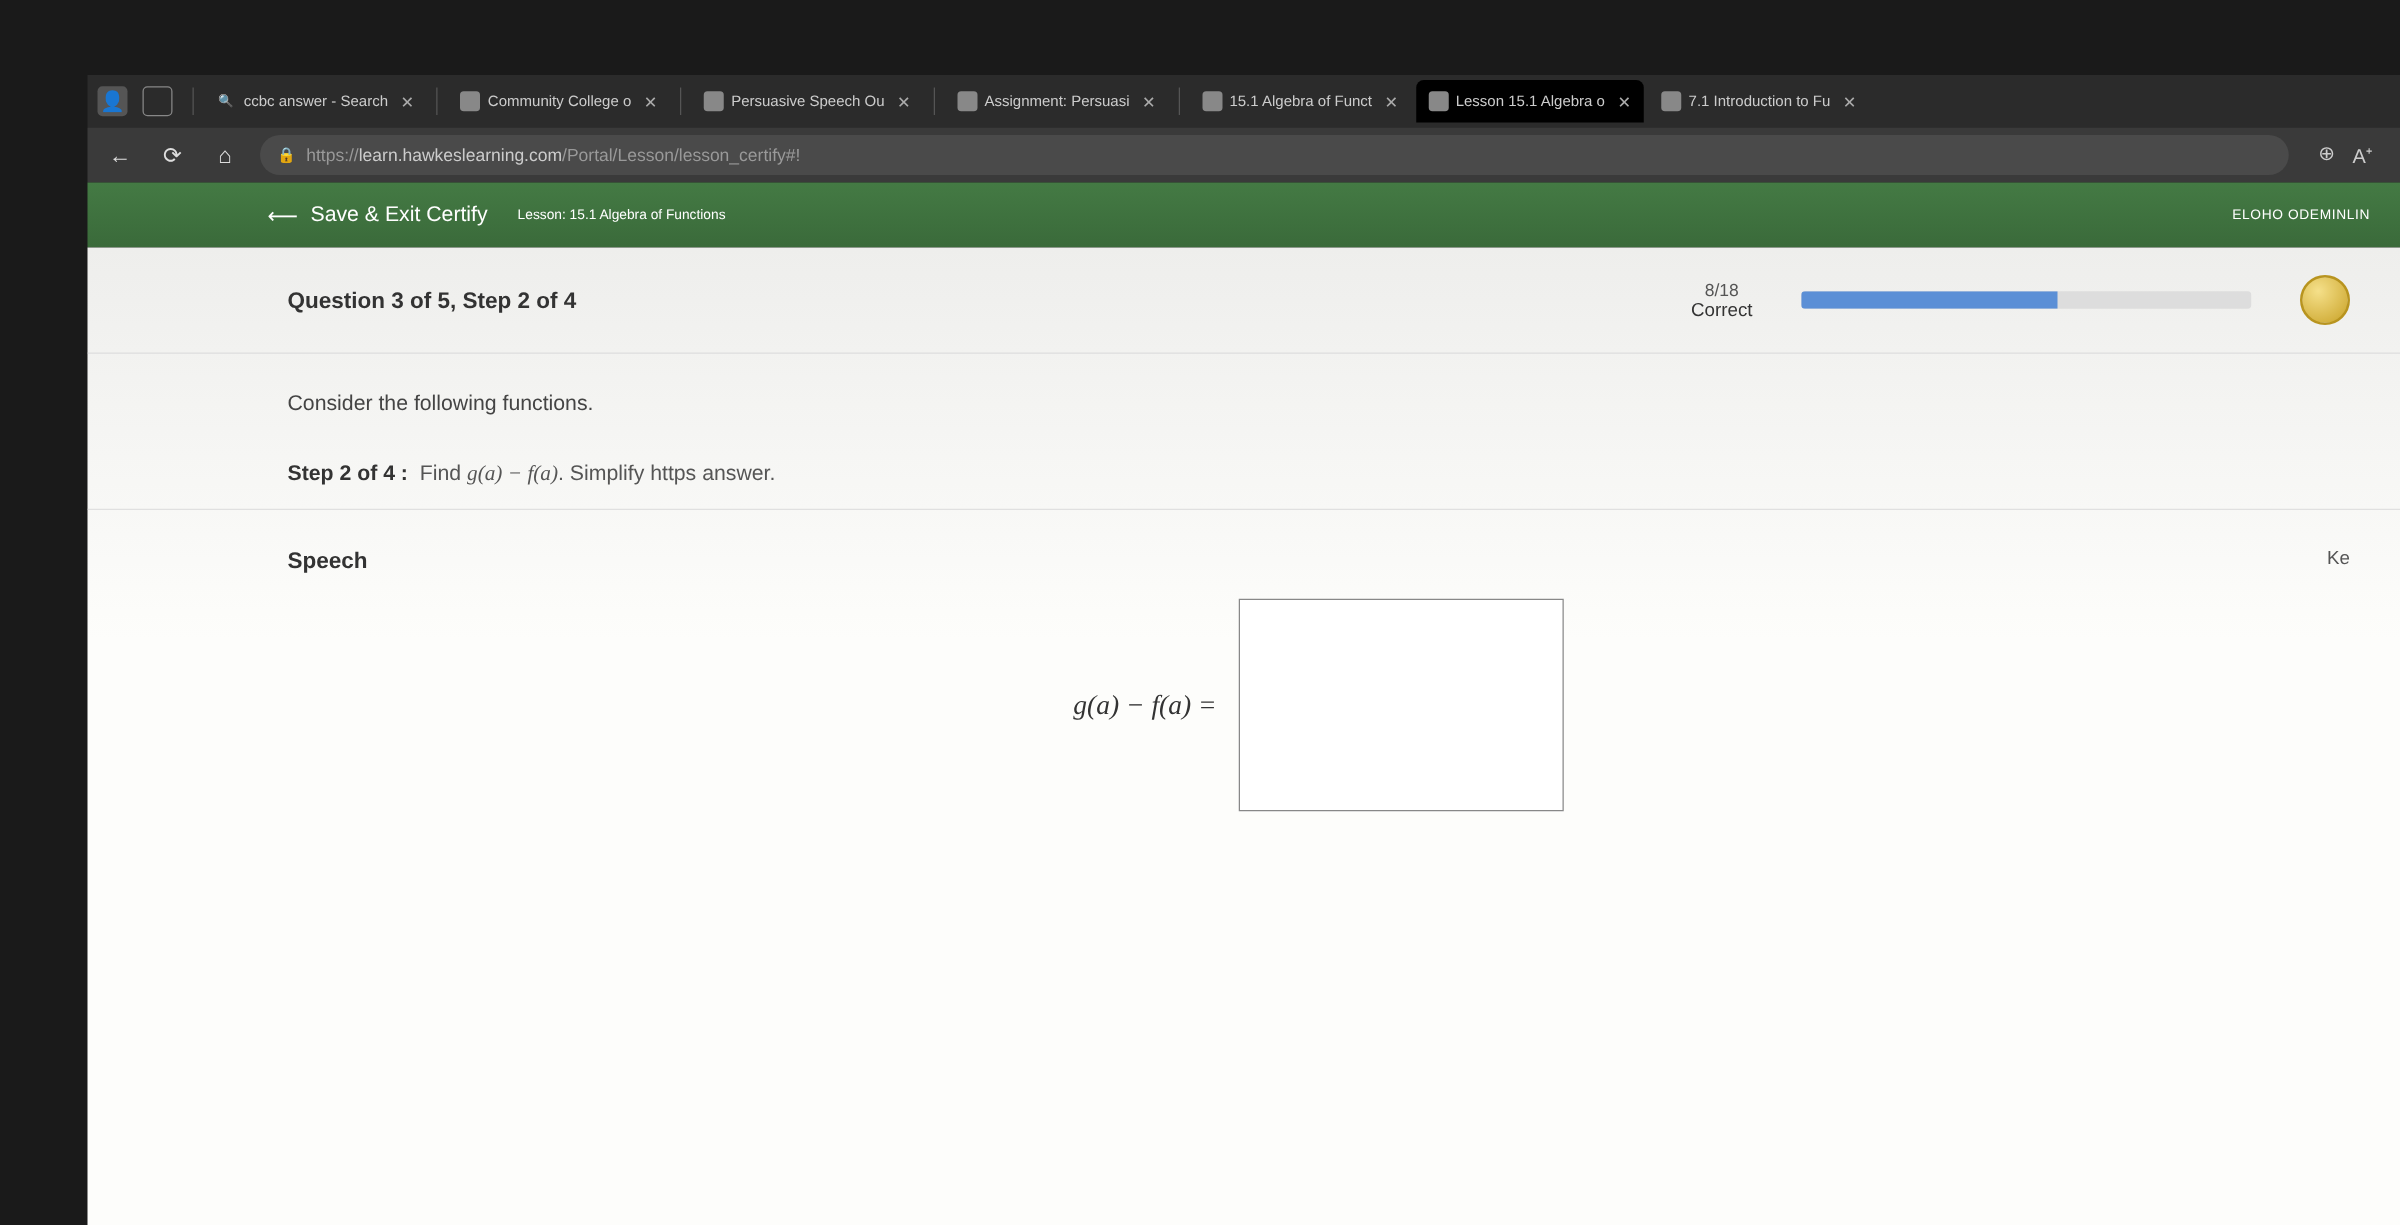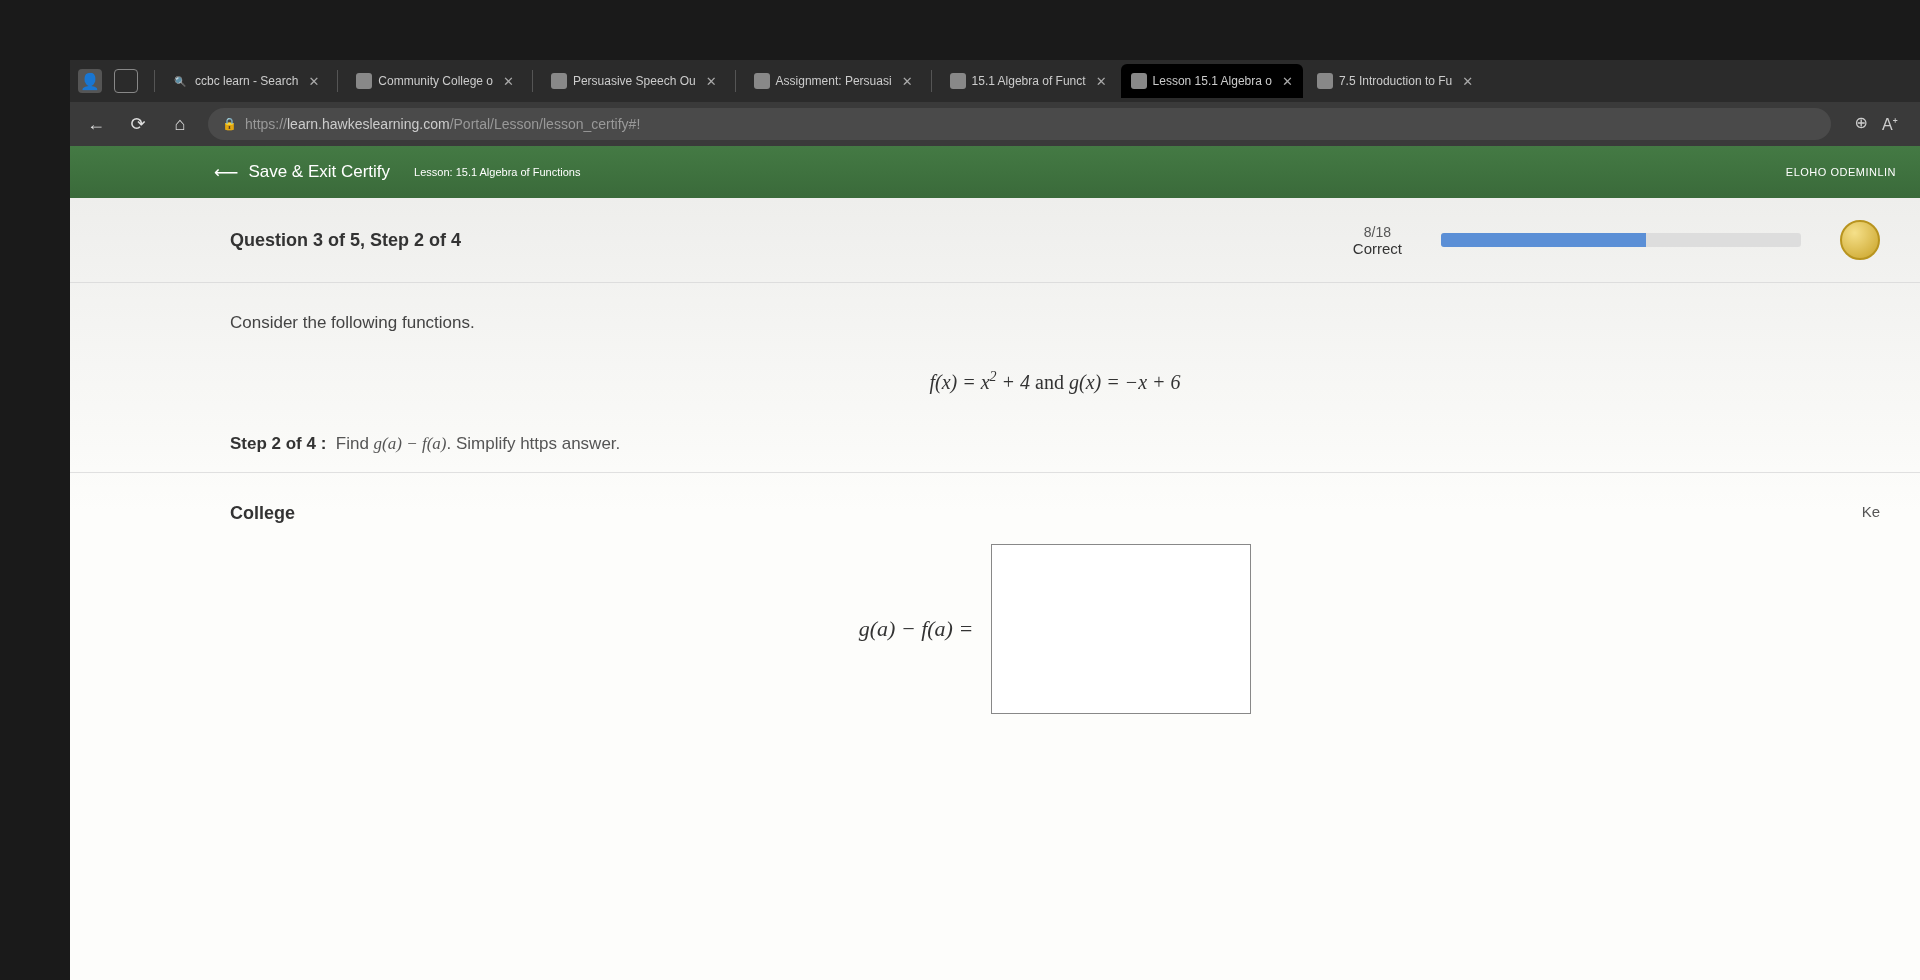--- a/index.html
+++ b/index.html
@@ -58,21 +58,21 @@
 </head>
 <body>
 
 <div class="browser-top">
   <div class="profile-icon">👤</div>
   <div class="tabs-btn"></div>
   <div class="tab-sep"></div>
 
   <div class="tab tab-search">
     <span class="tab-favicon">🔍</span>
-    <span>ccbc learn - Search</span>
+    <span>ccbc answer - Search</span>
     <span class="tab-close">✕</span>
   </div>
   <div class="tab-sep"></div>
   <div class="tab">
     <span class="tab-favicon"></span>
     <span>Community College o</span>
     <span class="tab-close">✕</span>
   </div>
   <div class="tab-sep"></div>
   <div class="tab">
@@ -92,21 +92,21 @@
     <span>15.1 Algebra of Funct</span>
     <span class="tab-close">✕</span>
   </div>
   <div class="tab active">
     <span class="tab-favicon"></span>
     <span>Lesson 15.1 Algebra o</span>
     <span class="tab-close">✕</span>
   </div>
   <div class="tab">
     <span class="tab-favicon"></span>
-    <span>7.5 Introduction to Fu</span>
+    <span>7.1 Introduction to Fu</span>
     <span class="tab-close">✕</span>
   </div>
 </div>
 
 <div class="url-bar">
   <div class="nav-btn">←</div>
   <div class="nav-btn">⟳</div>
   <div class="nav-btn">⌂</div>
   <div class="url-field">
     <span class="url-lock">🔒</span>
@@ -137,31 +137,28 @@
       <div>Correct</div>
     </div>
     <div class="progress-wrap">
       <div class="progress-fill" style="width: 57%;"></div>
     </div>
     <div class="coin"></div>
   </div>
 
   <div class="qbody">
     <div class="consider">Consider the following functions.</div>
-    <div class="formula">
-      <span>f(x) = x</span><sup>2</sup><span> + 4</span><span style="font-style:normal"> and </span><span>g(x) = −x + 6</span>
-    </div>
     <div class="step-line">
       <b>Step 2 of 4 :</b>&nbsp;&nbsp;<span>Find </span><span class="math">g(a) − f(a)</span><span>. Simplify https answer.</span>
     </div>
   </div>
 
   <div class="answer-section">
     <div>
-      <span class="answer-label">College</span>
+      <span class="answer-label">Speech</span>
       <span class="key-hint">Ke</span>
     </div>
     <div class="answer-row">
       <div class="answer-math">g(a) − f(a) =</div>
       <div class="answer-input"></div>
     </div>
   </div>
 </div>
 
 </body></html>

